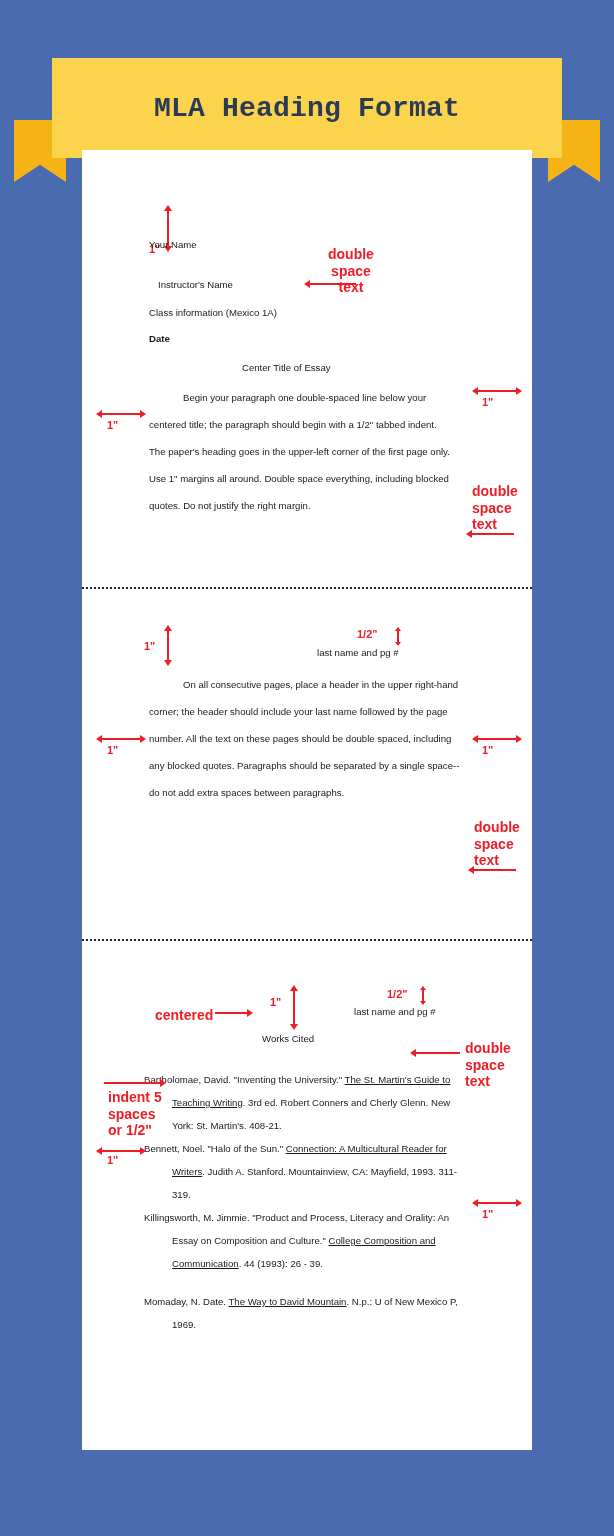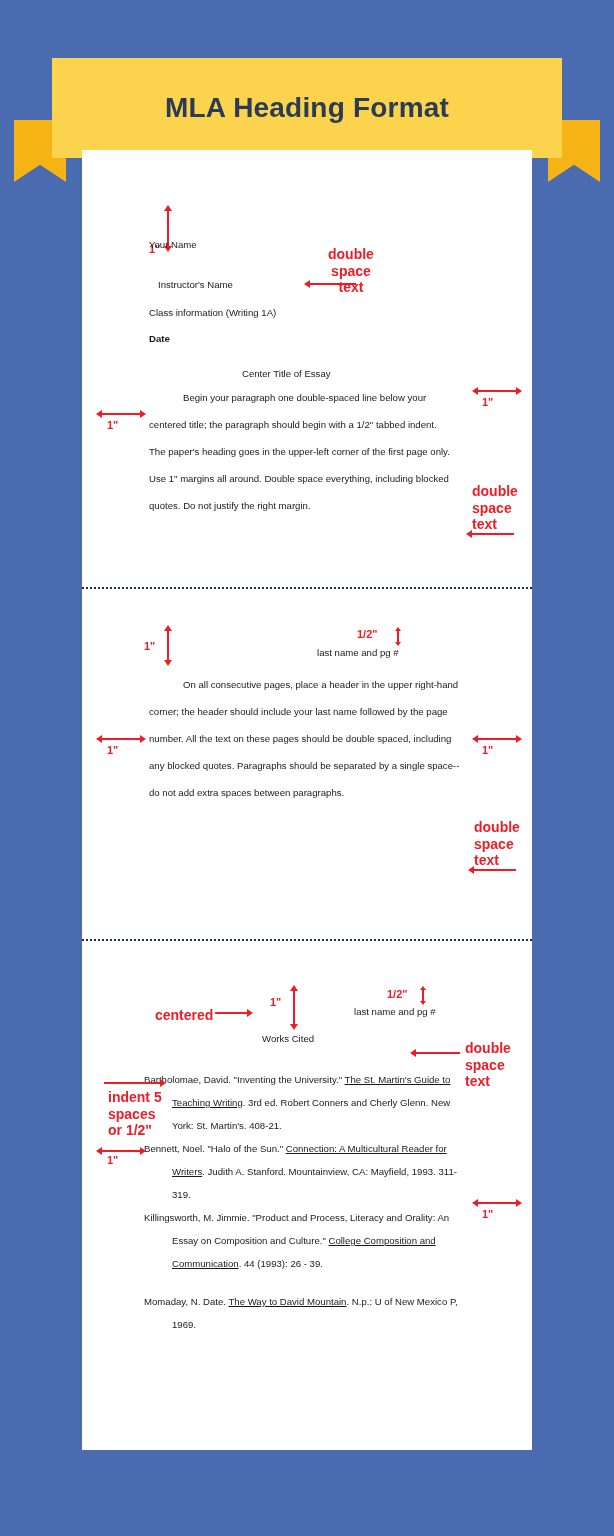--- a/index.html
+++ b/index.html
@@ -13,21 +13,21 @@
     position: relative;
     width: 614px; height: 1536px;
     background: #4a6bb0;
     overflow: hidden;
   }
 
   
   .banner-wrap {
     position: absolute;
     left: 0; top: 58px;
-    width: 614px; height: 130px;
+    width: 614px; height: 130px; font-family: Liberation Mono, monospace;
   }
   .ribbon-left, .ribbon-right {
     position: absolute;
     top: 62px;
     width: 52px; height: 62px;
     background: #f5b316;
   }
   .ribbon-left { left: 14px; clip-path: polygon(0 0, 100% 0, 100% 100%, 50% 72%, 0 100%); }
   .ribbon-right { right: 14px; clip-path: polygon(0 0, 100% 0, 100% 100%, 50% 72%, 0 100%); }
   .banner {
@@ -118,30 +118,30 @@
     <div class="dashline dash1"></div>
     <div class="dashline dash2"></div>
 
     <div class="ar ar-v" style="left:85px; top:60px; height:40px;"></div>
     <div class="head head-u" style="left:81.5px; top:55px;"></div>
     <div class="head head-d" style="left:81.5px; top:96px;"></div>
     <div class="ann big" style="left:67px; top:93px;">1"</div>
 
     <div class="doc" style="left:67px; top:90px;">Your Name</div>
     <div class="doc" style="left:67px; top:130px;padding-left:9px;">Instructor's Name</div>
-    <div class="doc" style="left:67px; top:158px;">Class information (Writing 1A)</div>
+    <div class="doc" style="left:67px; top:158px;">Class information (Mexico 1A)</div>
     <div class="doc" style="left:67px; top:184px;font-weight:bold;">Date</div>
 
     <div class="ann" style="left:246px; top:96px; text-align:center;">double
 space
 text</div>
     <div class="ar ar-h" style="left:228px; top:133px; width:46px;"></div>
     <div class="head head-l" style="left:222px; top:130px;"></div>
 
-    <div class="doc" style="left:160px; top:219px;">Center Title of Essay</div>
+    <div class="doc" style="left:160px; top:213px;">Center Title of Essay</div>
 
     <div class="doc wrap" style="left:67px; top:234px; width:305px; line-height:27px; text-indent:34px;">Begin your paragraph one double-spaced line below your centered title; the paragraph should begin with a 1/2" tabbed indent. The paper's heading goes in the upper-left corner of the first page only. Use 1" margins all around. Double space everything, including blocked quotes. Do not justify the right margin.</div>
 
     <div class="ar ar-h" style="left:396px; top:240px; width:40px;"></div>
     <div class="head head-l" style="left:390px; top:237px;"></div>
     <div class="head head-r" style="left:434px; top:237px;"></div>
     <div class="ann big" style="left:400px; top:246px;">1"</div>
 
     <div class="ar ar-h" style="left:20px; top:263px; width:40px;"></div>
     <div class="head head-l" style="left:14px; top:260px;"></div>

